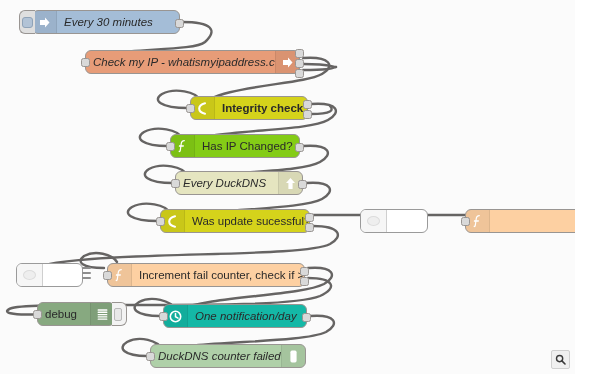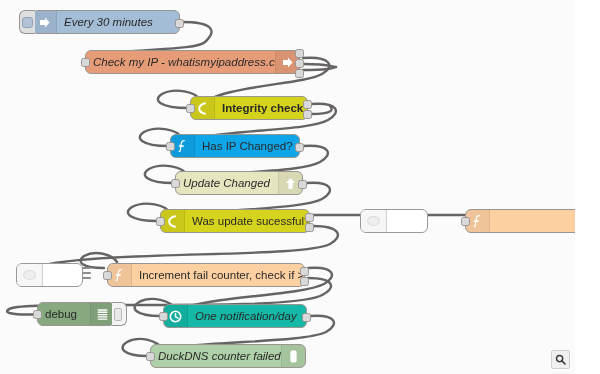--- a/index.html
+++ b/index.html
@@ -213,32 +213,32 @@
         <div class="icbox left">
           <svg width="15" height="15" viewBox="0 0 15 15">
             <path d="M10 2.2 C5.3 3.4 4.2 5.6 4.2 7.5 C4.2 9.4 5.3 11.6 10 12.8" fill="none" stroke="#ffffff" stroke-width="2.1" stroke-linecap="round"></path>
           </svg>
         </div>
         <div class="nlabel">Integrity check</div>
         <div class="port in" style="top: 7px;"></div>
         <div class="port out" style="top: 2.5px;"></div>
         <div class="port out" style="top: 12.5px;"></div>
       </div>
-      <div class="node" style="left: 170px; top: 134px; width: 130px; background: #0ea5e9;">
+      <div class="node" style="left: 170px; top: 134px; width: 130px; background: #84cc16;">
         <div class="icbox left">
           <svg width="15" height="15" viewBox="0 0 15 15">
             <path d="M9.6 2.2 C7.6 2.2 7.0 3.4 6.8 5.0 L6.6 6.2 H8.9 L8.7 7.7 H6.4 L5.9 11.2 C5.6 13.0 4.9 13.3 3.6 13.1 L3.8 11.7 C4.4 11.8 4.6 11.6 4.7 10.9 L5.2 7.7 H3.8 L4.0 6.2 H5.4 L5.6 4.8 C5.9 2.5 7.0 0.9 9.9 1.0 Z" fill="#ffffff"></path>
           </svg>
         </div>
         <div class="nlabel">Has IP Changed?</div>
         <div class="port in" style="top: 7px;"></div>
         <div class="port out" style="top: 7.5px;"></div>
       </div>
       <div class="node" style="left: 175px; top: 171px; width: 128px; background: rgb(229, 229, 192);">
-        <div class="nlabel italic">Update Changed</div>
+        <div class="nlabel italic">Every DuckDNS</div>
         <div class="icbox right">
           <svg width="15" height="15" viewBox="0 0 15 15">
             <path d="M7.5 2 L12 7 H9.6 V13 H5.4 V7 H3 Z" fill="#ffffff"></path>
           </svg>
         </div>
         <div class="port in" style="top: 7px;"></div>
         <div class="port out" style="top: 7.5px;"></div>
       </div>
       <div class="node" style="left: 160px; top: 209px; width: 150px; background: rgb(213, 211, 27);">
         <div class="icbox left">

